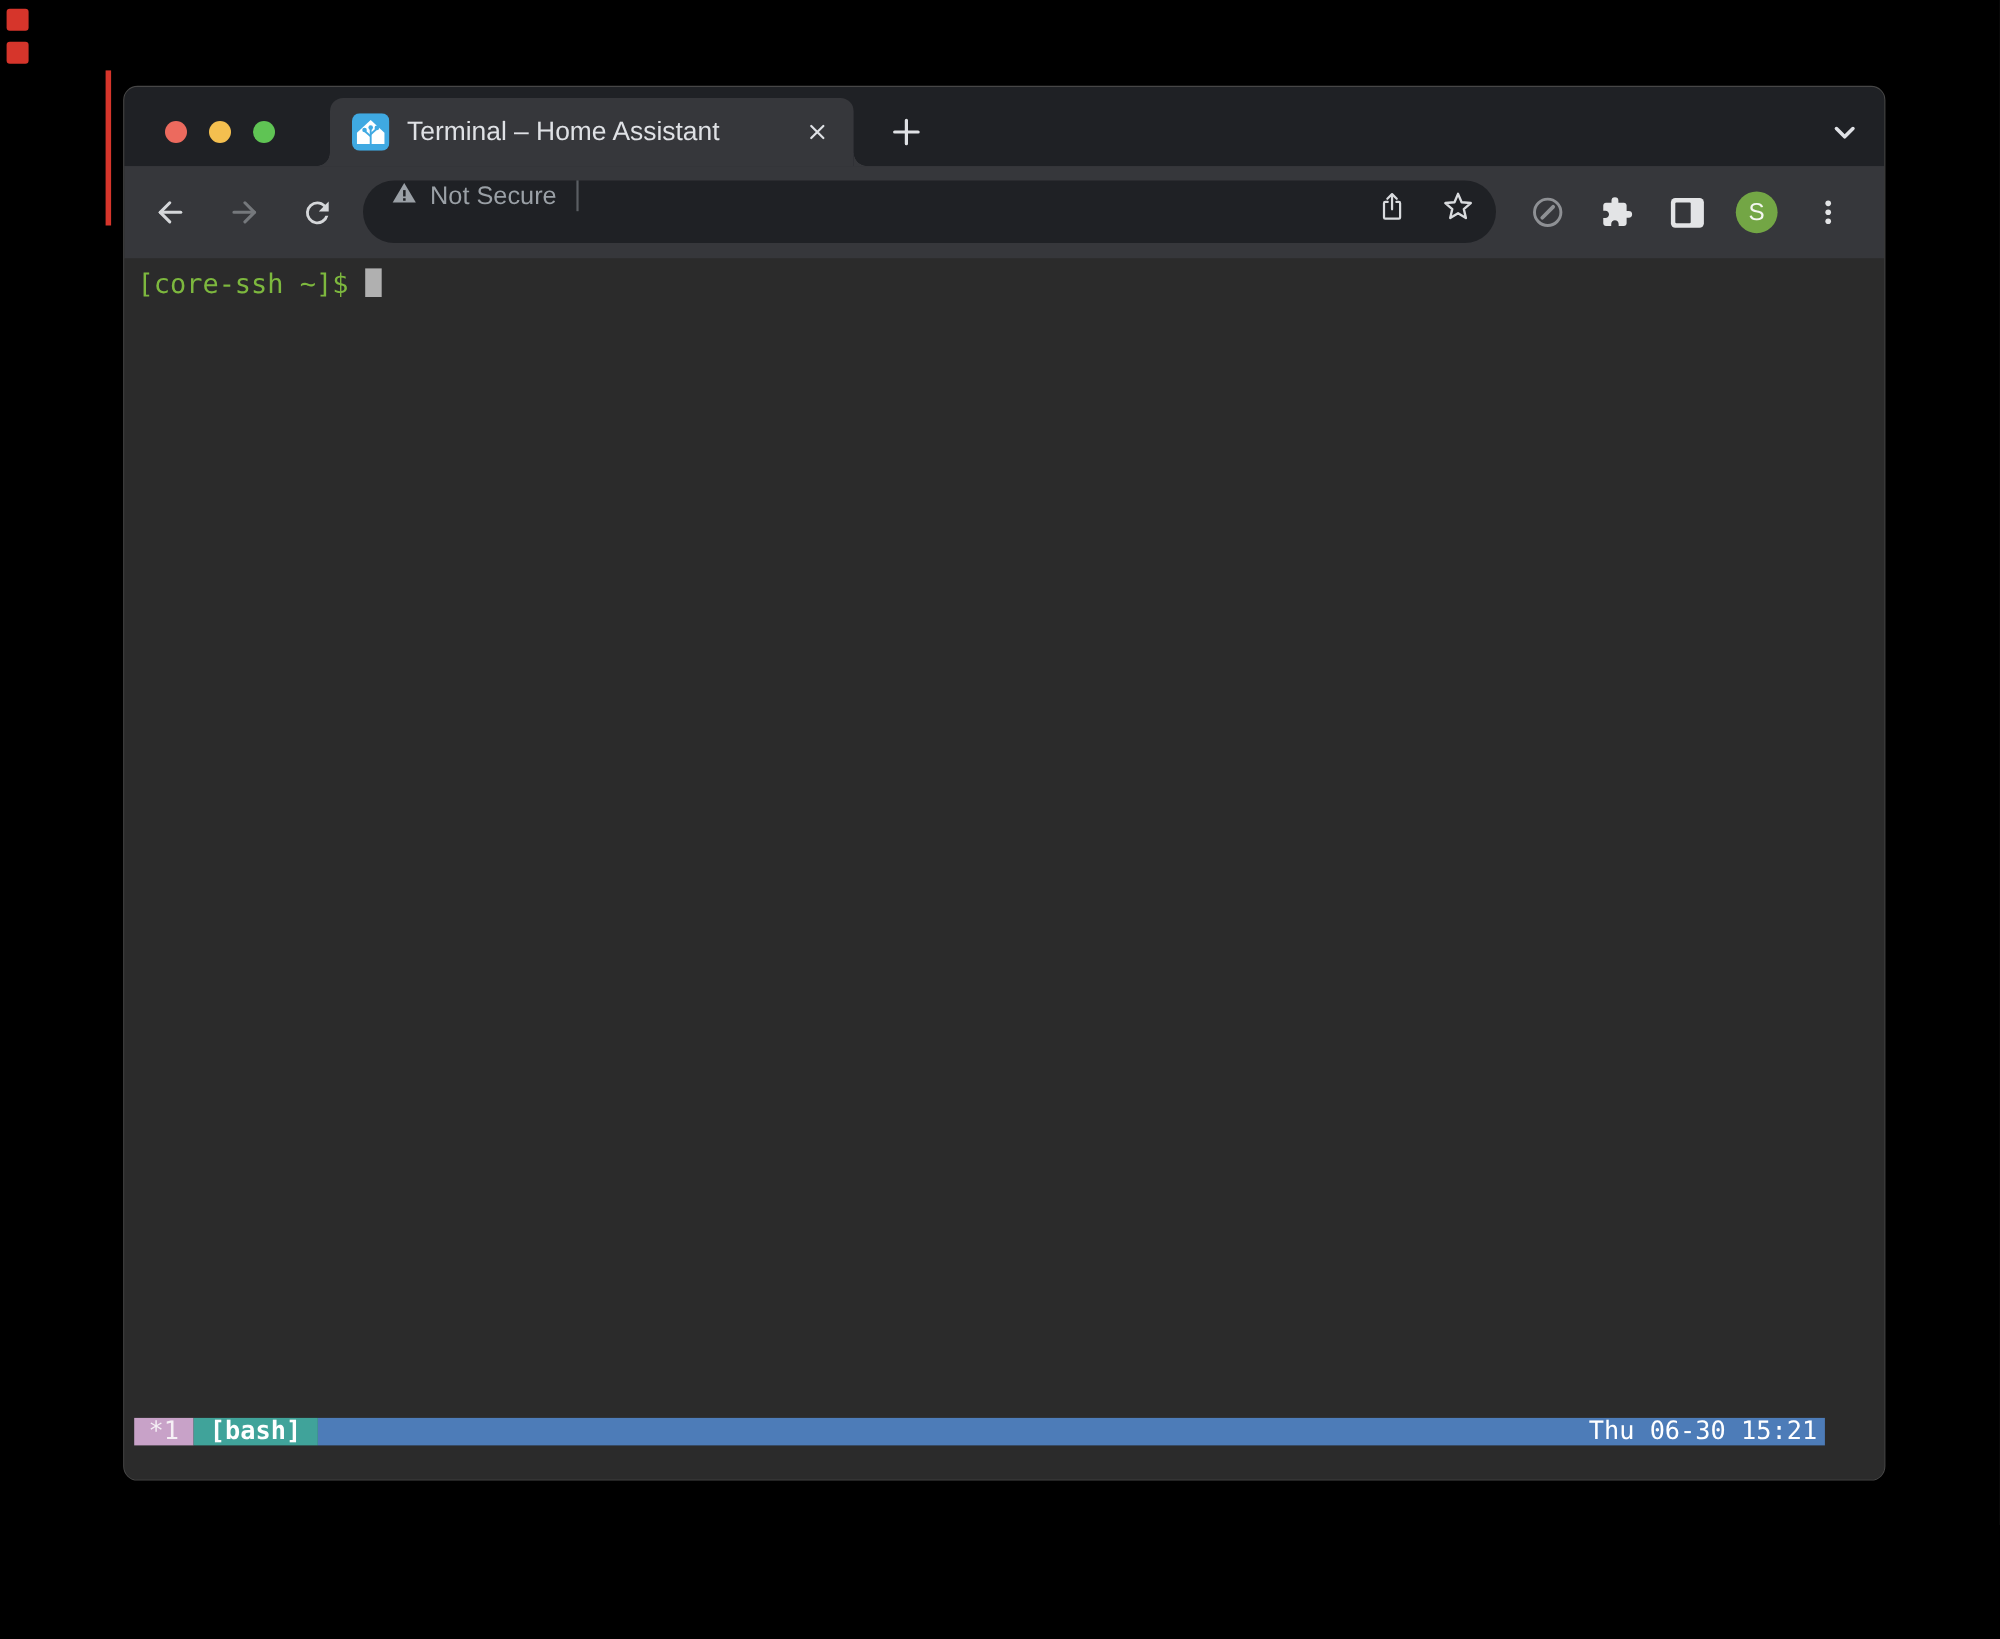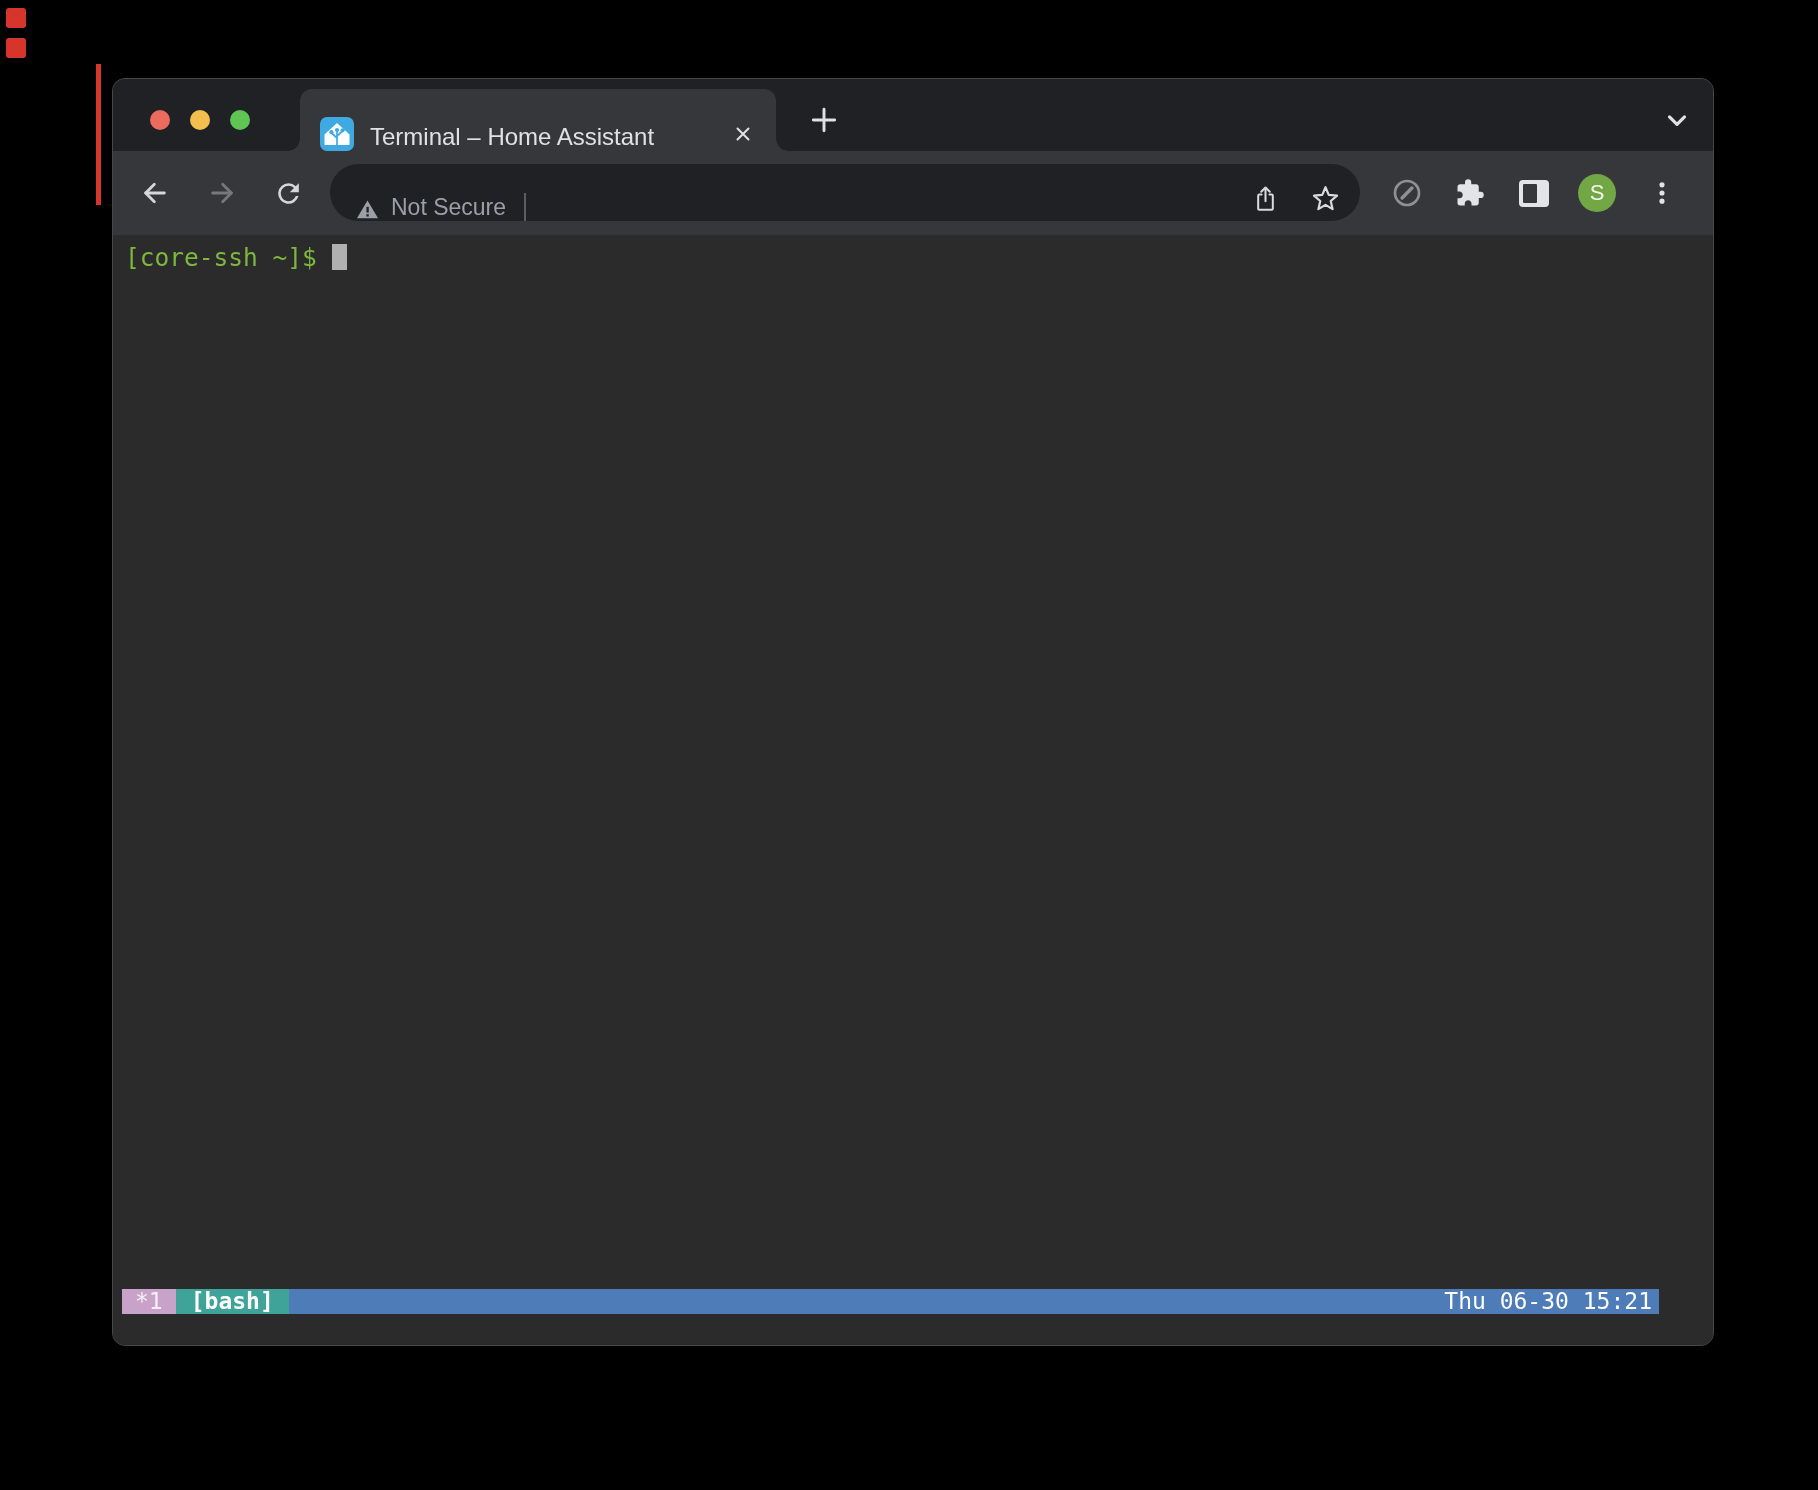--- a/index.html
+++ b/index.html
@@ -24,21 +24,21 @@
   .tabstrip{height:72px;background:#1f2125;position:relative;flex:none;}
   .traffic{position:absolute;left:37px;top:31px;display:flex;gap:20px;}
   .light{width:20px;height:20px;border-radius:50%;}
   .light.red{background:#ec6a5e;}
   .light.yellow{background:#f4bf4f;}
   .light.green{background:#5fc454;}
 
   .tab{
     position:absolute;left:187px;top:10px;width:476px;height:62px;
     background:#36373b;border-radius:12px 12px 0 0;
-    display:flex;align-items:flex-end;padding:0 16px 0 20px;box-sizing:border-box;
+    display:flex;align-items:center;padding:0 16px 0 20px;box-sizing:border-box;
   }
   .tab::before{content:"";position:absolute;left:-12px;bottom:0;width:12px;height:12px;
     background:radial-gradient(circle at 0 0,transparent 11.5px,#36373b 12px);}
   .tab::after{content:"";position:absolute;right:-12px;bottom:0;width:12px;height:12px;
     background:radial-gradient(circle at 12px 0,transparent 11.5px,#36373b 12px);}
   .favicon{width:34px;height:34px;flex:none;}
   .tab-title{margin-left:16px;font-size:24px;color:#dfe1e5;white-space:nowrap;
     overflow:hidden;text-overflow:ellipsis;flex:1;}
   .iconbtn{display:flex;align-items:center;justify-content:center;background:none;border:none;padding:0;cursor:default;}
   .tab-close{width:34px;height:34px;border-radius:50%;margin-left:6px;flex:none;}
@@ -46,21 +46,21 @@
   .tabsearch{position:absolute;left:1541px;top:18px;width:46px;height:46px;border-radius:50%;}
 
   
   .toolbar{height:84px;background:#36373b;position:relative;flex:none;}
   .navbtn{position:absolute;top:19px;width:46px;height:46px;border-radius:50%;}
   .nav-back{left:19px;}
   .nav-fwd{left:86px;}
   .nav-reload{left:152px;}
   .omnibox{
     position:absolute;left:217px;top:13px;width:1030px;height:57px;border-radius:29px;
-    background:#1f2125;display:flex;align-items:flex-end;
+    background:#1f2125;display:flex;align-items:flex-start;
     padding:0 12px 0 26px;box-sizing:border-box;
   }
   .sec-label{margin-left:12px;font-size:23px;color:#9aa0a6;white-space:nowrap;}
   .omni-sep{width:2px;height:28px;background:#5a5e63;margin:0 18px;flex:none;}
   .url{font-size:23.5px;white-space:nowrap;overflow:hidden;}
   .url .host{color:#e9eaed;font-weight:500;}
   .url .path{color:#9aa0a6;}
   .omni-spacer{flex:1;}
   .omni-ic{width:46px;height:46px;border-radius:50%;flex:none;margin-left:14px;}
   .extbtn{position:absolute;top:19px;width:46px;height:46px;border-radius:50%;}

